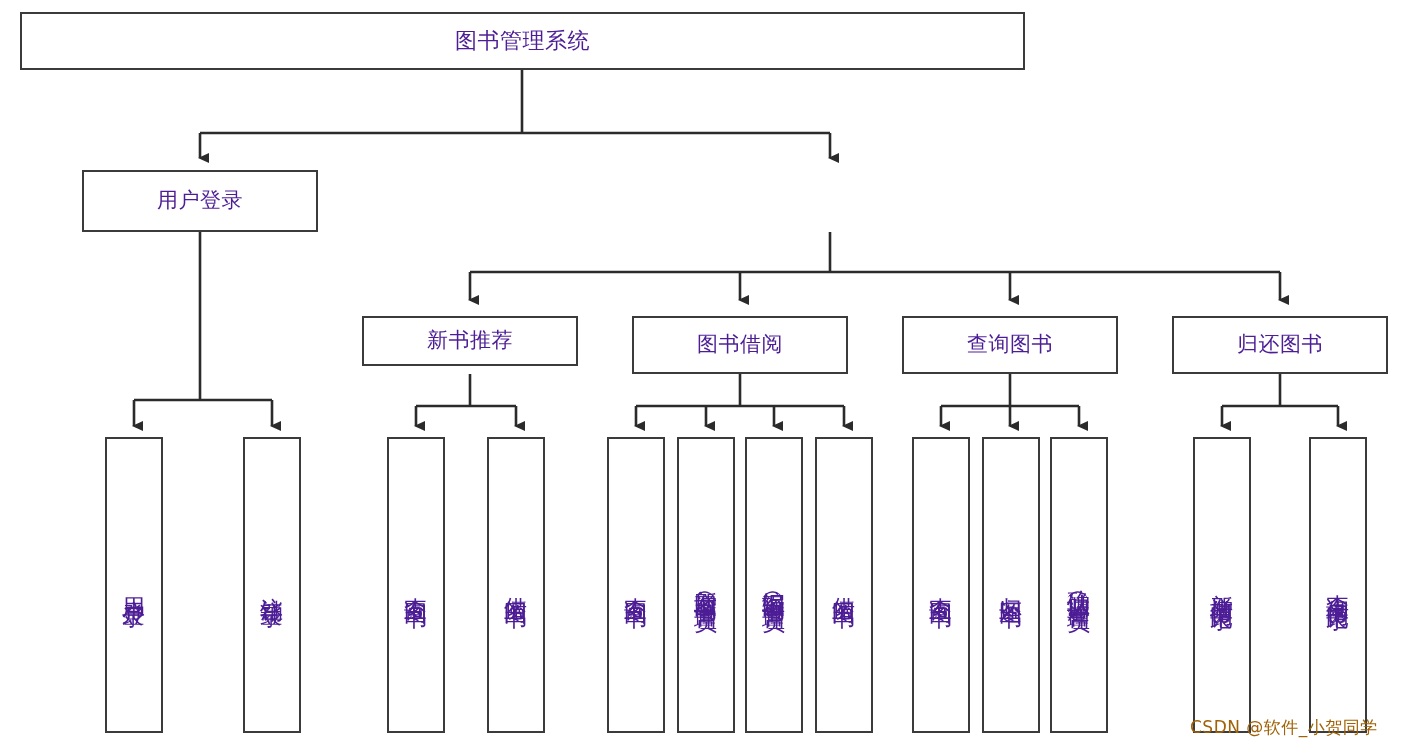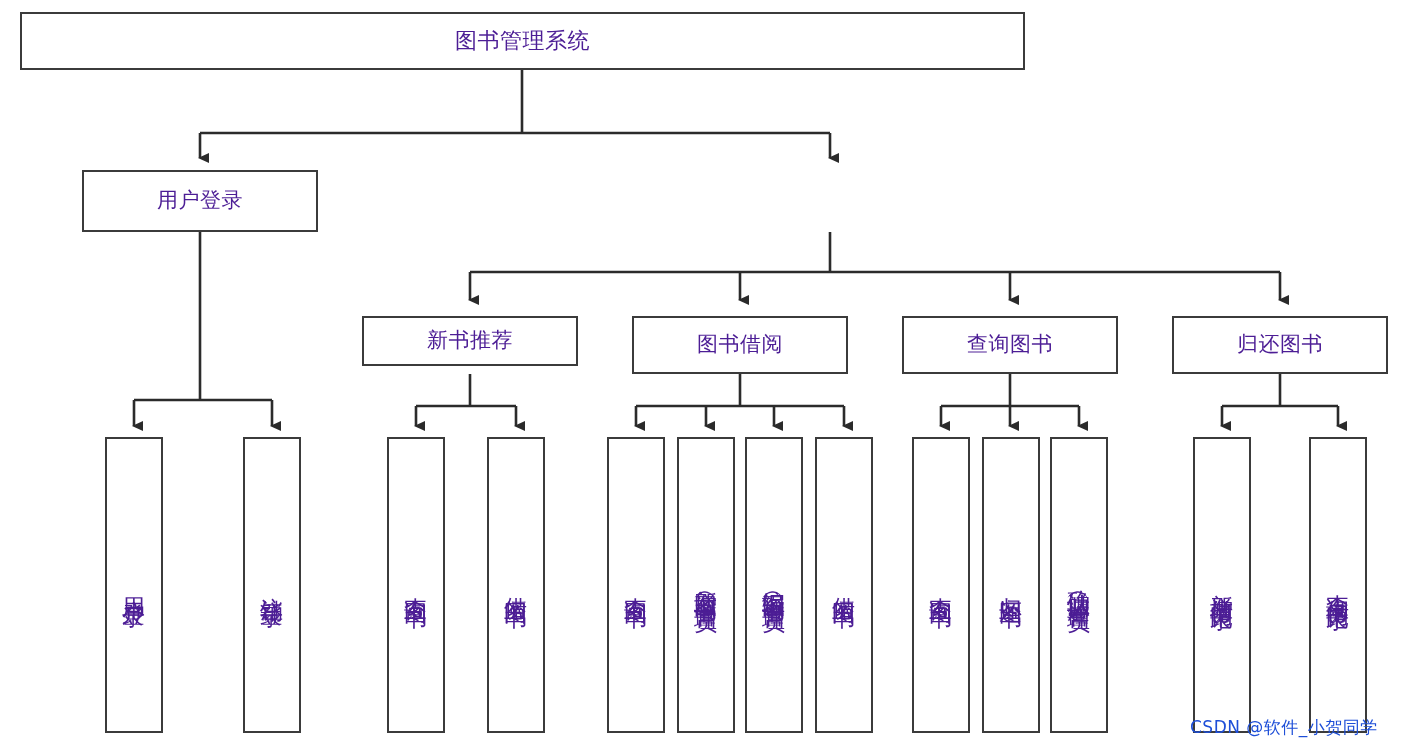--- a/index.html
+++ b/index.html
@@ -33,21 +33,21 @@
   .v{writing-mode:vertical-rl;text-orientation:upright;}
   .v .lbl{
     writing-mode:vertical-rl;
     text-orientation:upright;
     font-size:23px;
     line-height:1.05;
     letter-spacing:3px;
   }
   .watermark{
     position:absolute;
-    color:#1d4ed8;
+    color:#a16207;
     font-size:17px;
     white-space:nowrap;
     letter-spacing:0.5px;
     pointer-events:none;
   }
 </style>
 </head>
 <body>
 
 <div id="stage">

